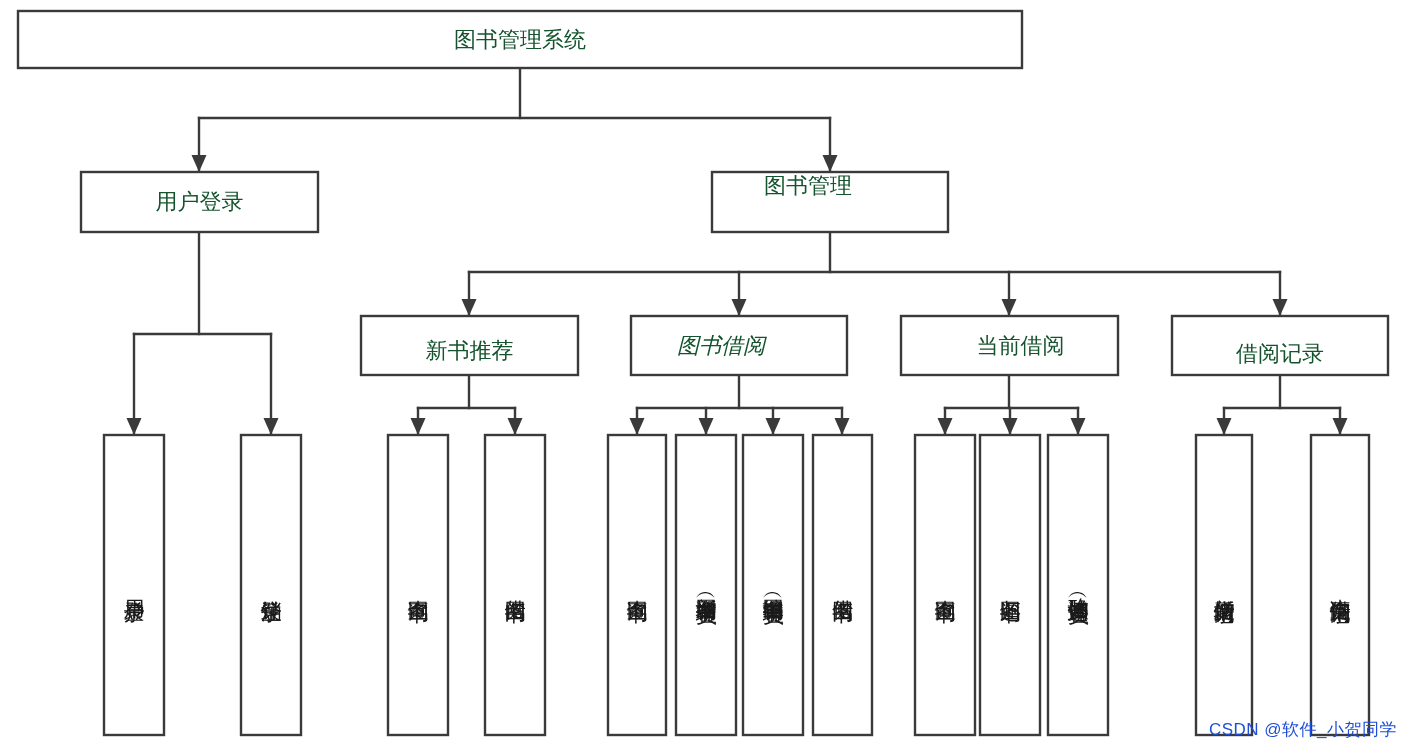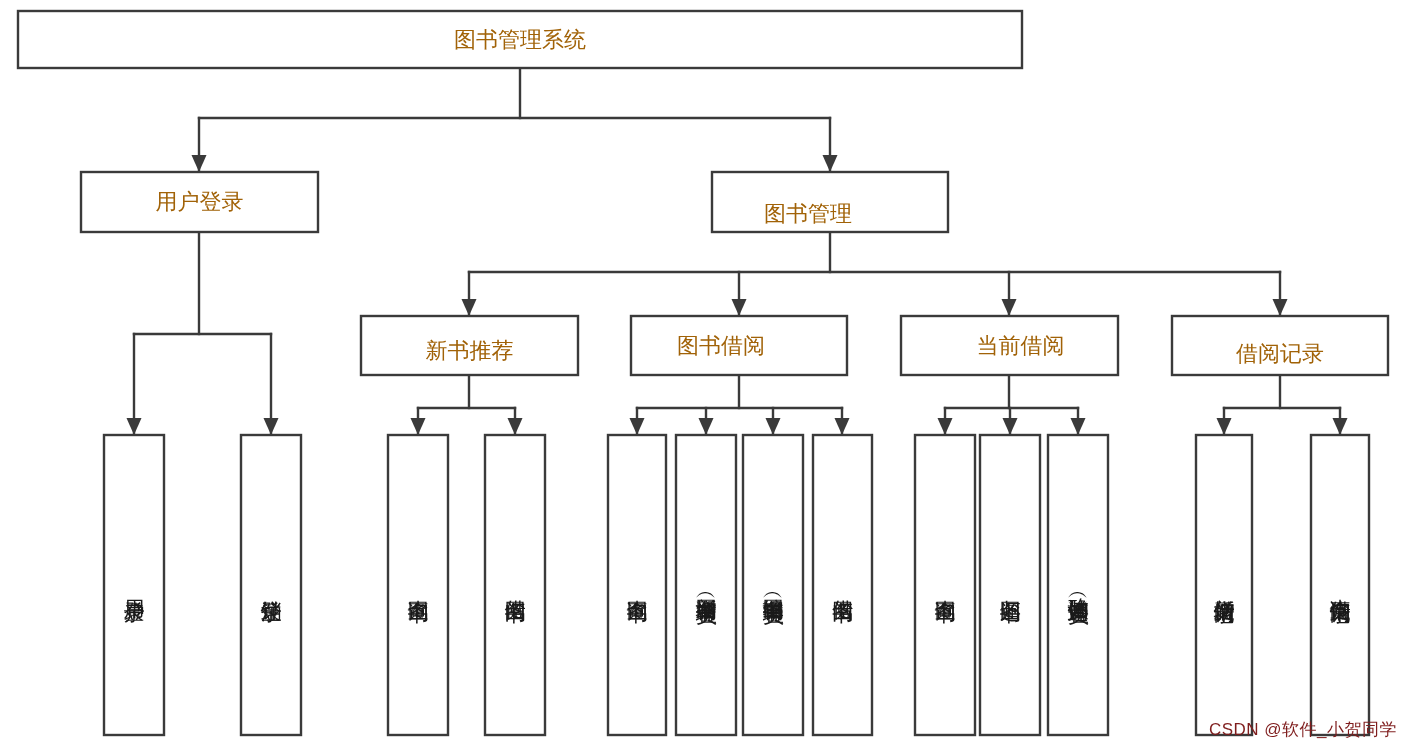--- a/index.html
+++ b/index.html
@@ -62,30 +62,30 @@
   .htext-wrap {
     position: absolute;
     display: flex;
     align-items: center;
     justify-content: center;
     pointer-events: none;
   }
   .htext {
     font-family: "Liberation Sans", "DejaVu Sans", sans-serif;
     font-size: 22px;
-    color: #a16207;
+    color: #14532d;
     white-space: nowrap;
   }
   .watermark {
     position: absolute;
     right: 8px;
     bottom: 6px;
     font-family: "Liberation Sans", "DejaVu Sans", sans-serif;
     font-size: 17px;
-    color: #7f1d1d;
+    color: #1d4ed8;
     white-space: nowrap;
     letter-spacing: 0.5px;
   }
 </style>
 </head>
 <body>
 
 <div id="diagram-root">
   <svg class="flow" viewBox="0 0 1405 747">
     <g id="connectors-layer">
@@ -165,27 +165,27 @@
         <rect x="1311" y="435" width="58" height="300" class="node-box"></rect>
       </g>
   </svg>
   <div id="labels-layer">
       <div class="htext-wrap" style="left: 18px; top: 11px; width: 1004px; height: 57px;">
         <span class="htext">图书管理系统</span>
       </div>
       <div class="htext-wrap" style="left: 81px; top: 172px; width: 237px; height: 60px;">
         <span class="htext">用户登录</span>
       </div>
-      <div class="htext-wrap" style="left: 712px; top: 184px; width: 192px; height: 60px;">
+      <div class="htext-wrap" style="left: 712px; top: 156px; width: 192px; height: 60px;">
         <span class="htext">图书管理</span>
       </div>
       <div class="htext-wrap" style="left: 361px; top: 316px; width: 217px; height: 70px;">
         <span class="htext">新书推荐</span>
       </div>
-      <div class="htext-wrap" style="left: 631px; top: 316px; width: 180px; height: 59px;">
+      <div class="htext-wrap" style="left: 631px; top: 316px; width: 180px; height: 59px; font-style: italic;">
         <span class="htext">图书借阅</span>
       </div>
       <div class="htext-wrap" style="left: 901px; top: 316px; width: 239px; height: 59px;">
         <span class="htext">当前借阅</span>
       </div>
       <div class="htext-wrap" style="left: 1172px; top: 316px; width: 216px; height: 76px;">
         <span class="htext">借阅记录</span>
       </div>
       <div class="vtext-wrap" style="left: 104px; top: 435px; width: 60px; height: 300px;">
         <span class="vtext">用户登录</span>

